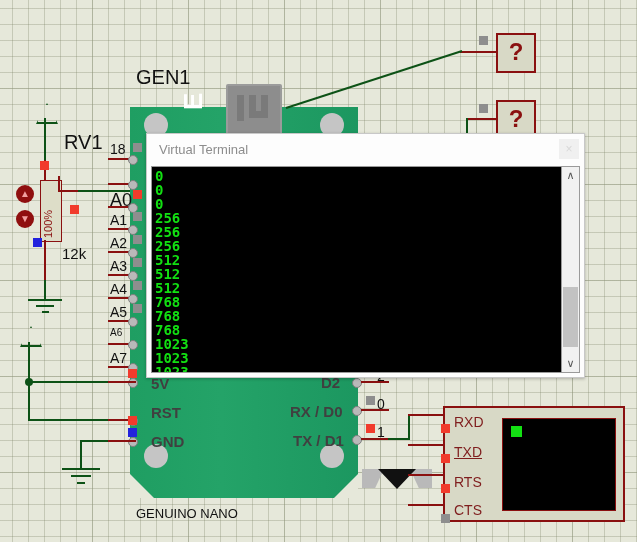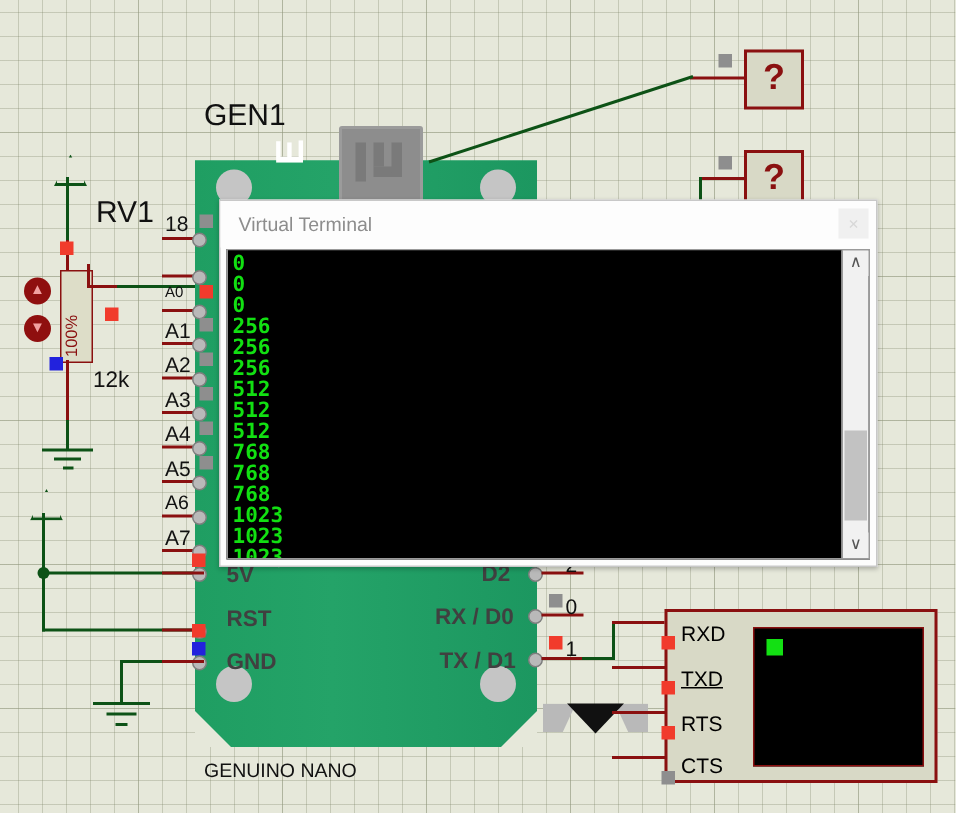--- a/index.html
+++ b/index.html
@@ -160,21 +160,21 @@
     background:#d8d9c6;border:2px solid #8a1010;
   }
   .vtcomp-screen{
     position:absolute;left:57px;top:10px;right:7px;bottom:9px;
     background:#000;border:1px solid #8a1010;
   }
   .vtcomp-cursor{
     position:absolute;left:8px;top:7px;width:11px;height:11px;background:#13e013;
   }
   .vtcomp-lbl{
-    position:absolute;left:9px;color:#000000;font-size:14px;
+    position:absolute;left:9px;color:#7f1d1d;font-size:14px;
   }
   .diag{position:absolute;}
 </style>
 </head>
 <body>
 
 <div id="root">
 
   <div class="grid-bg"></div>
 
@@ -254,21 +254,21 @@
   <div class="lbl" style="left:136px;top:506px;font-size:13px;">GENUINO NANO</div>
 
   <div class="lbl" style="left:110px;top:141px;font-size:14px;">18</div>
   <div class="wire-r" style="left:108px;top:158px;width:28px;height:2px;"></div>
   <div class="pad-gray" style="left:133px;top:143px;"></div>
   <div class="pin-dot" style="left:128px;top:155px;"></div>
 
   <div class="wire-r" style="left:108px;top:183px;width:28px;height:2px;"></div>
   <div class="pin-dot" style="left:128px;top:180px;"></div>
 
-  <div class="lbl" style="left:110px;top:190px;font-size:10px;">A0</div>
+  <div class="lbl" style="left:110px;top:190px;font-size:18px;">A0</div>
   <div class="wire-r" style="left:108px;top:206px;width:28px;height:2px;"></div>
   <div class="pad-red" style="left:133px;top:190px;"></div>
   <div class="pin-dot" style="left:128px;top:203px;"></div>
 
   <div class="lbl" style="left:110px;top:212px;font-size:14px;">A1</div>
   <div class="wire-r" style="left:108px;top:228px;width:28px;height:2px;"></div>
   <div class="pad-gray" style="left:133px;top:212px;"></div>
   <div class="pin-dot" style="left:128px;top:225px;"></div>
 
   <div class="lbl" style="left:110px;top:235px;font-size:14px;">A2</div>
@@ -284,21 +284,21 @@
   <div class="lbl" style="left:110px;top:281px;font-size:14px;">A4</div>
   <div class="wire-r" style="left:108px;top:297px;width:28px;height:2px;"></div>
   <div class="pad-gray" style="left:133px;top:281px;"></div>
   <div class="pin-dot" style="left:128px;top:294px;"></div>
 
   <div class="lbl" style="left:110px;top:304px;font-size:14px;">A5</div>
   <div class="wire-r" style="left:108px;top:320px;width:28px;height:2px;"></div>
   <div class="pad-gray" style="left:133px;top:304px;"></div>
   <div class="pin-dot" style="left:128px;top:317px;"></div>
 
-  <div class="lbl" style="left:110px;top:327px;font-size:13px;">A6</div>
+  <div class="lbl" style="left:110px;top:327px;font-size:10px;">A6</div>
   <div class="wire-r" style="left:108px;top:343px;width:28px;height:2px;"></div>
   <div class="pin-dot" style="left:128px;top:340px;"></div>
 
   <div class="lbl" style="left:110px;top:350px;font-size:14px;">A7</div>
   <div class="wire-r" style="left:108px;top:366px;width:28px;height:2px;"></div>
   <div class="pin-dot" style="left:128px;top:363px;"></div>
 
   <div class="lbl-w" style="left:151px;top:375px;font-size:15px;">5V</div>
   <div class="pad-red" style="left:128px;top:369px;"></div>
   <div class="pin-dot" style="left:128px;top:378px;"></div>

